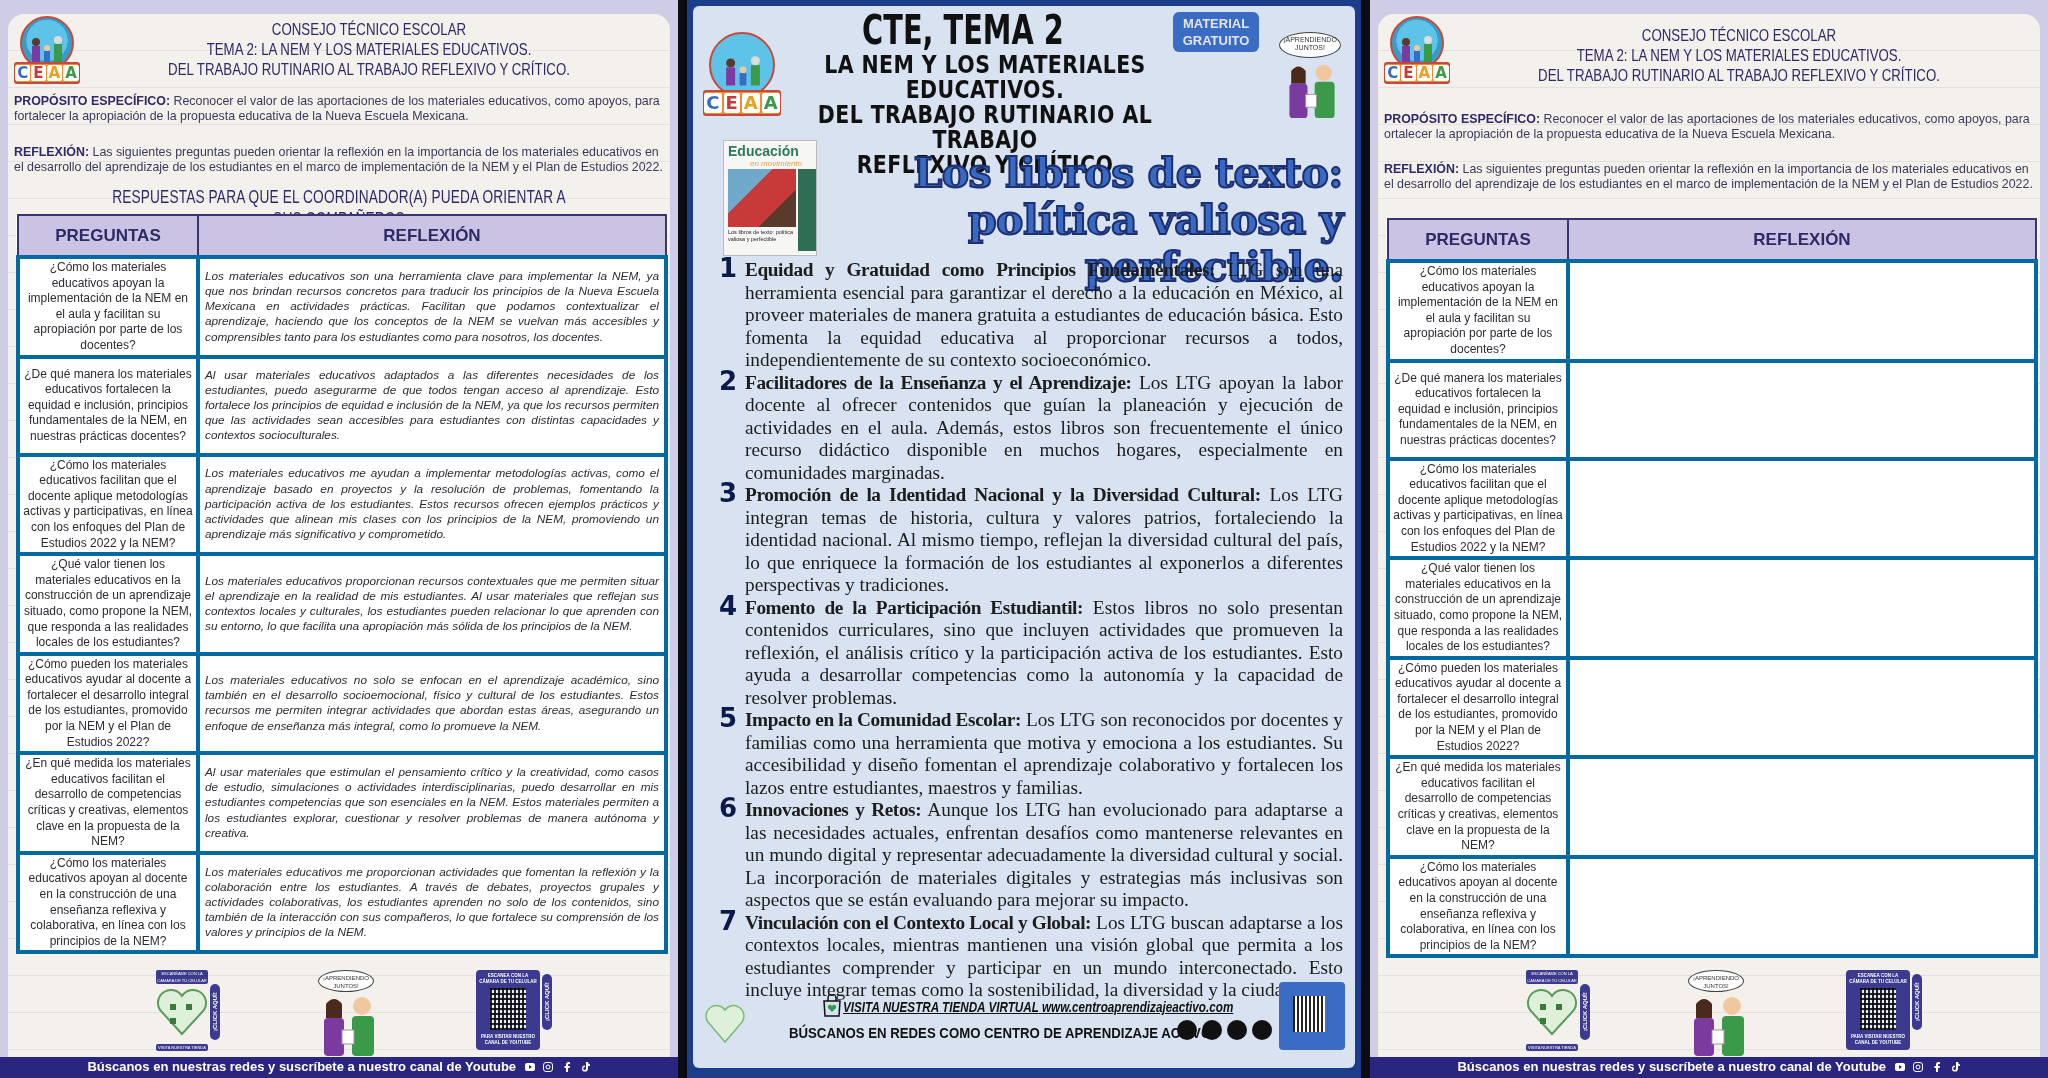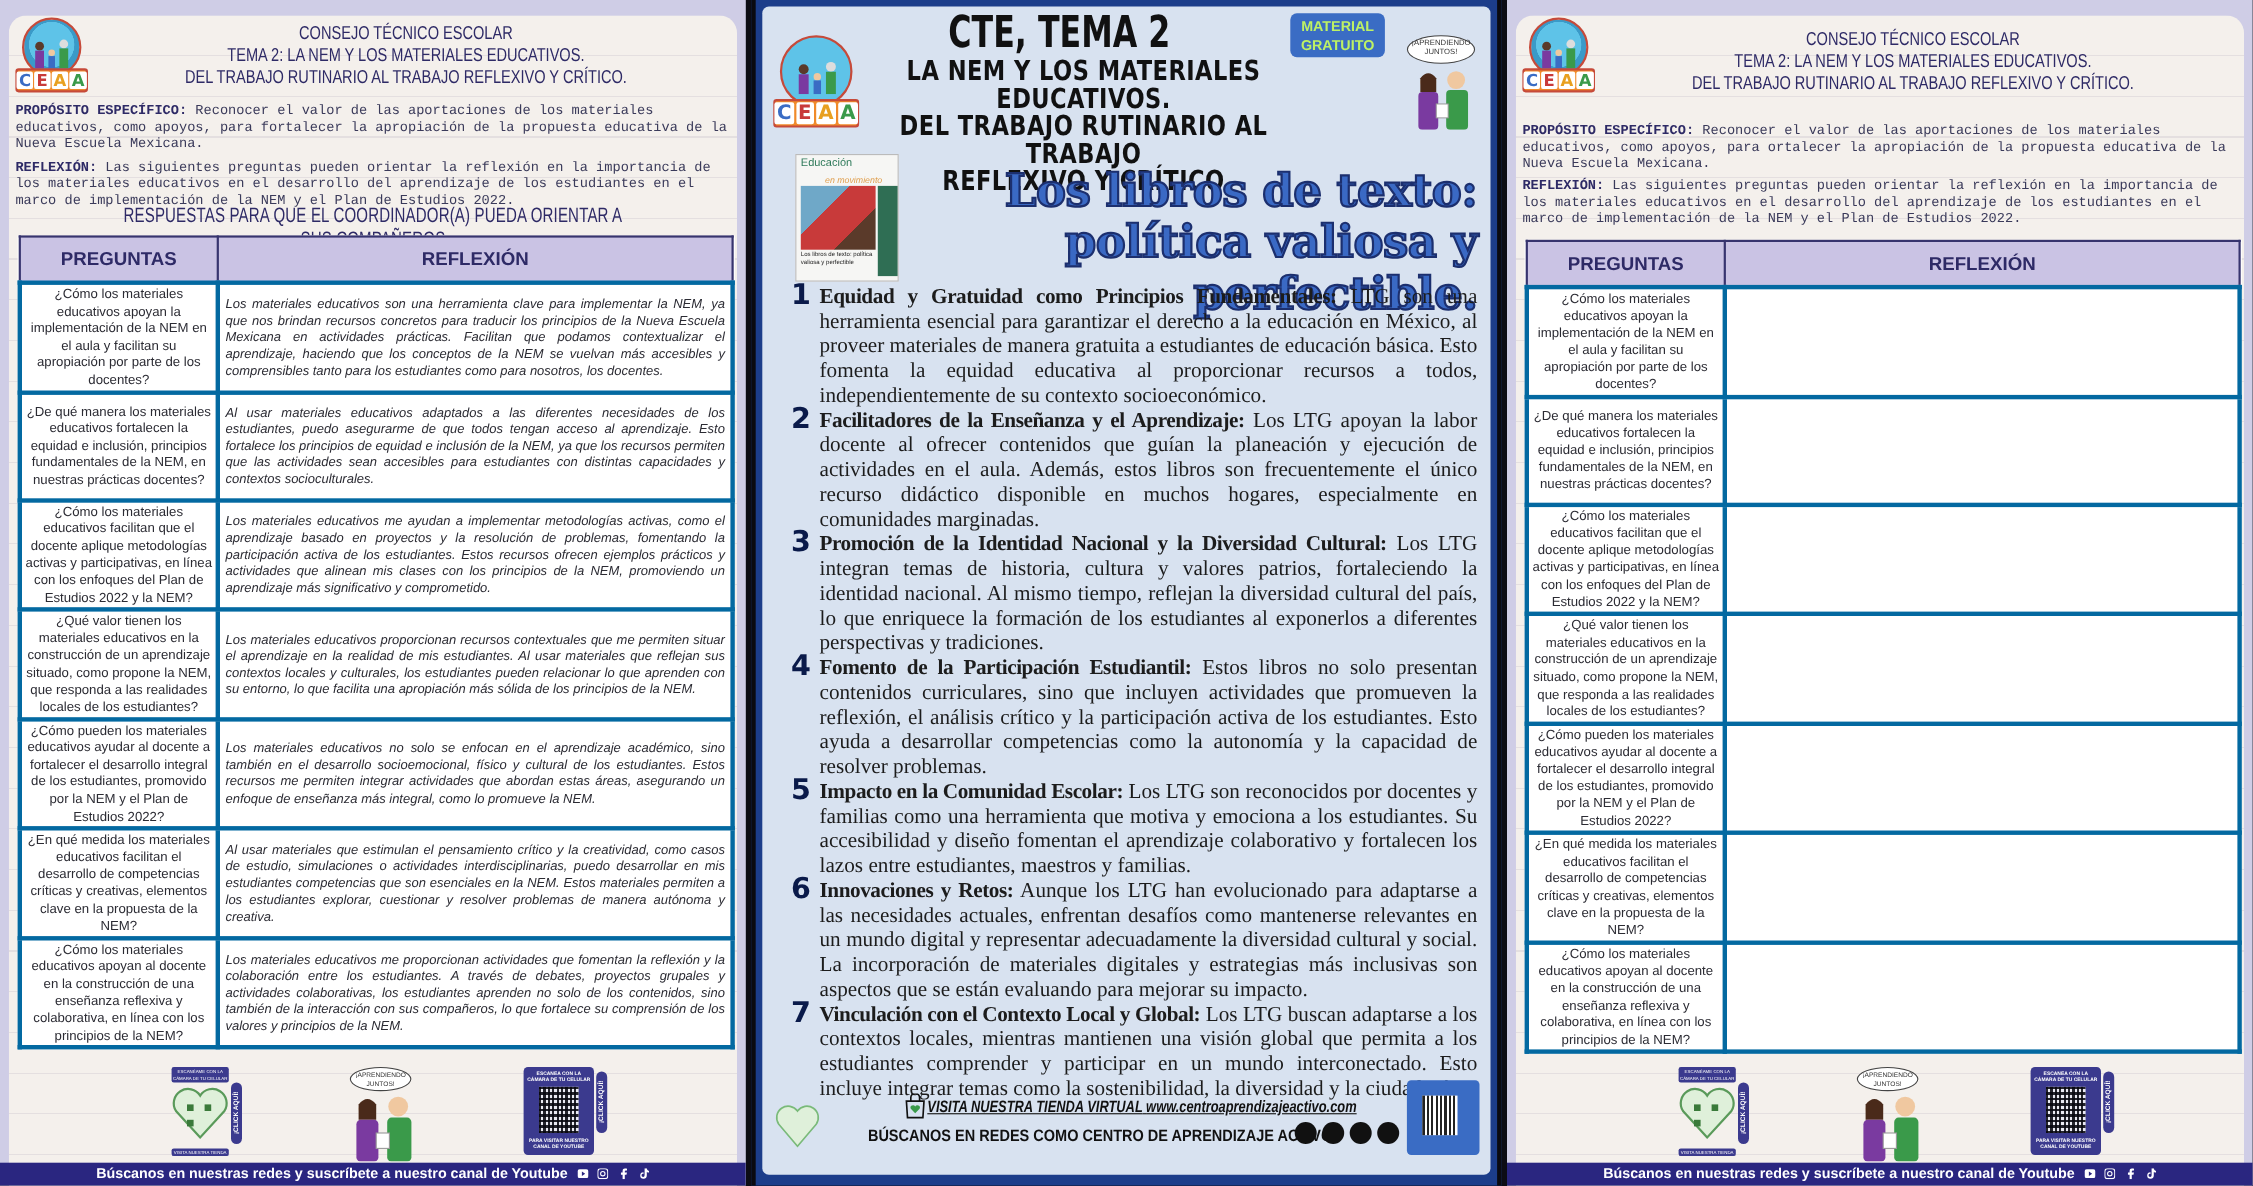--- a/index.html
+++ b/index.html
@@ -36,21 +36,21 @@
   }
   .logo .banner span { display: inline-block; padding: 0 2px; background: #fff; border-radius: 2px; line-height: 16px; }
 
   .side-title {
     position: absolute; left: 60px; right: 0; top: 6px; text-align: center;
     font-family: "Liberation Sans Narrow", "Liberation Sans", sans-serif;
     color: #2e2a66; font-size: 17px; line-height: 20px; letter-spacing: 0;
     transform: scaleX(0.78); transform-origin: center top;
   }
   .purpose, .reflexion-intro {
-    position: absolute; left: 6px; right: 6px; color: #3a3a5a; font-size: 12.4px; line-height: 15px; font-family: Liberation Mono, monospace;
+    position: absolute; left: 6px; right: 6px; color: #3a3a5a; font-size: 12.4px; line-height: 15px;
   }
   .purpose b, .reflexion-intro b { color: #2e2a66; }
   .answers-heading {
     position: absolute; left: 0; right: 0; text-align: center; color: #2e2a66;
     font-size: 19px; transform: scaleX(0.72); transform-origin: center; letter-spacing: 0.2px;
   }
   table.q-table {
     position: absolute; left: 8px; width: 652px; border-collapse: collapse; background: #fff;
     border: 2px solid #37346e;
   }
@@ -110,35 +110,35 @@
   .c-logo .banner { position: absolute; left: 0; top: 58px; width: 78px; height: 26px; background: #f08a2a; border: 2px solid #c64a3a; border-radius: 3px;
     display: flex; align-items: center; justify-content: center; gap: 2px; font-family: "DejaVu Sans", sans-serif; font-weight: bold; font-size: 18px; }
   .c-logo .banner span { display: inline-block; padding: 0 2px; background: #fff; border-radius: 2px; line-height: 20px; }
 
   .c-title-main {
     position: absolute; left: 120px; width: 300px; top: 2px; text-align: center; color: #111;
     font-family: "DejaVu Sans", sans-serif; font-weight: bold; font-size: 40px; line-height: 44px;
     transform: scaleX(0.72); transform-origin: center top;
   }
   .badge {
-    position: absolute; left: 480px; top: 6px; width: 86px; height: 40px; background: #3a6cc4; color: #bef264; border-radius: 6px;
+    position: absolute; left: 480px; top: 6px; width: 86px; height: 40px; background: #3a6cc4; color: #e5e5e5; border-radius: 6px;
     font-weight: bold; font-size: 13px; line-height: 17px; text-align: center; padding-top: 3px;
   }
   .c-sub {
     position: absolute; left: 62px; width: 460px; top: 46px; text-align: center; color: #111;
     font-family: "DejaVu Sans", sans-serif; font-weight: bold; font-size: 25px; line-height: 25px;
     transform: scaleX(0.82); transform-origin: center top; letter-spacing: 0.5px;
   }
   .c-mascots { position: absolute; right: 4px; top: 26px; width: 80px; height: 86px; }
   .c-mascots .bubble { left: 8px; top: 0; width: 62px; height: 26px; font-size: 7px; }
 
   .mag-cover {
     position: absolute; left: 30px; top: 134px; width: 94px; height: 116px; background: #f6f6f4; border: 1px solid #bbb;
   }
-  .mag-cover .mtitle { position: absolute; left: 4px; top: 2px; font-weight: normal; color: #2f7a5a; font-size: 10px; }
+  .mag-cover .mtitle { position: absolute; left: 4px; top: 2px; font-weight: bold; color: #2f7a5a; font-size: 14px; }
   .mag-cover .msub { position: absolute; left: 26px; top: 18px; font-style: italic; color: #e0a050; font-size: 8px; }
   .mag-cover .photo { position: absolute; left: 4px; top: 28px; width: 68px; height: 58px; background: linear-gradient(135deg, #6fa8c8 0 35%, #c83a3a 35% 70%, #5a3a2a 70%); }
   .mag-cover .side { position: absolute; left: 74px; top: 28px; width: 18px; height: 82px; background: #2f6e54; }
   .mag-cover .mcap { position: absolute; left: 4px; top: 88px; width: 70px; font-size: 5.5px; line-height: 7px; color: #222; }
 
   .c-headline {
     position: absolute; left: 130px; width: 520px; top: 144px; text-align: right;
     font-family: "DejaVu Serif", serif; font-weight: bold; font-size: 41px; line-height: 47px;
     color: #3a69c4; -webkit-text-stroke: 2px #1c2f6e; letter-spacing: -0.5px;
   }

